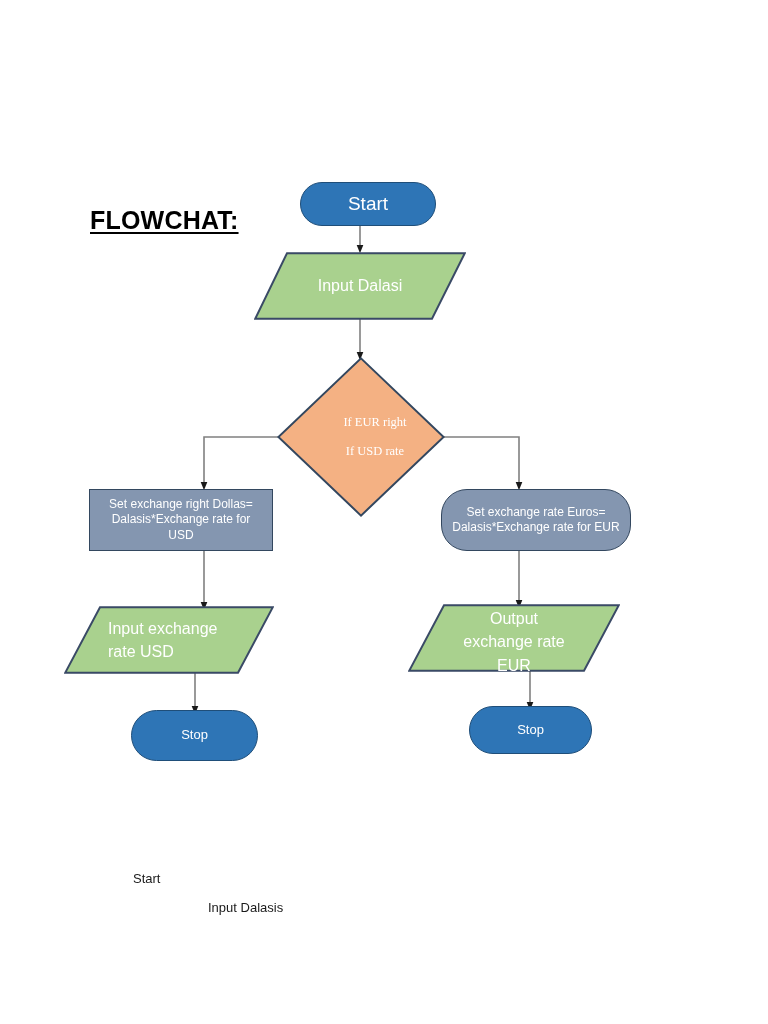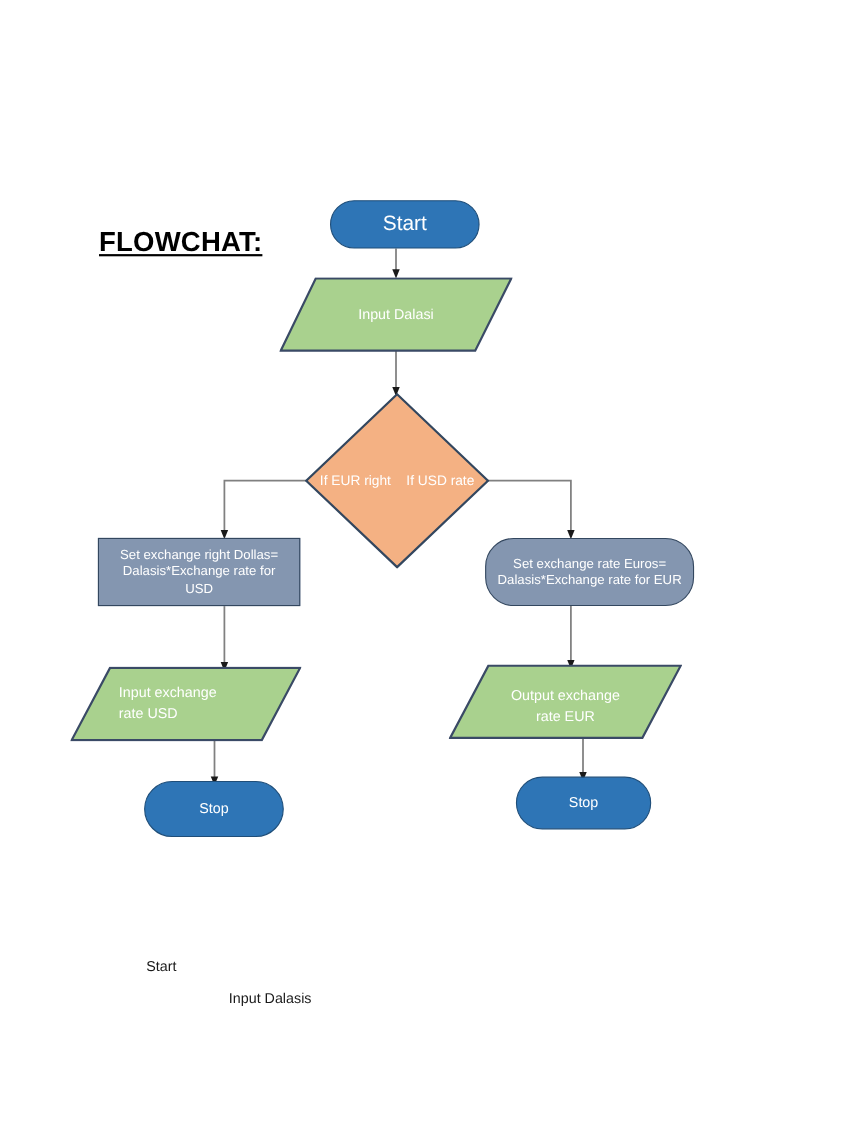--- a/index.html
+++ b/index.html
@@ -106,41 +106,41 @@
   .io-text {
     position: absolute;
     left: 0;
     top: 0;
     width: 100%;
     height: 100%;
     display: flex;
     align-items: center;
     color: #ffffff;
     font-family: "Liberation Sans", sans-serif;
-    font-size: 13px;
+    font-size: 16px;
     line-height: 1.45;
     box-sizing: border-box;
   }
   .io-text.center { justify-content: center; text-align: center; }
   .io-text.left   { justify-content: flex-start; text-align: left; }
 
   
   .decision-wrap { position: absolute; }
   .decision-wrap svg { display: block; }
   .decision-text {
     position: absolute;
-    left: 0; top: 0;
+    left: 14px; top: 0;
     width: 100%; height: 100%;
     display: flex;
-    flex-direction: row;
+    flex-direction: column;
     align-items: center;
     justify-content: center;
     gap: 14px;
     color: #ffffff;
-    font-family: Liberation Sans, sans-serif;
+    font-family: Liberation Serif, serif;
     font-size: 12.5px;
     text-align: center;
   }
 
   
   #connectors {
     position: absolute;
     left: 0; top: 0;
     width: 768px; height: 1024px;
     pointer-events: none;

